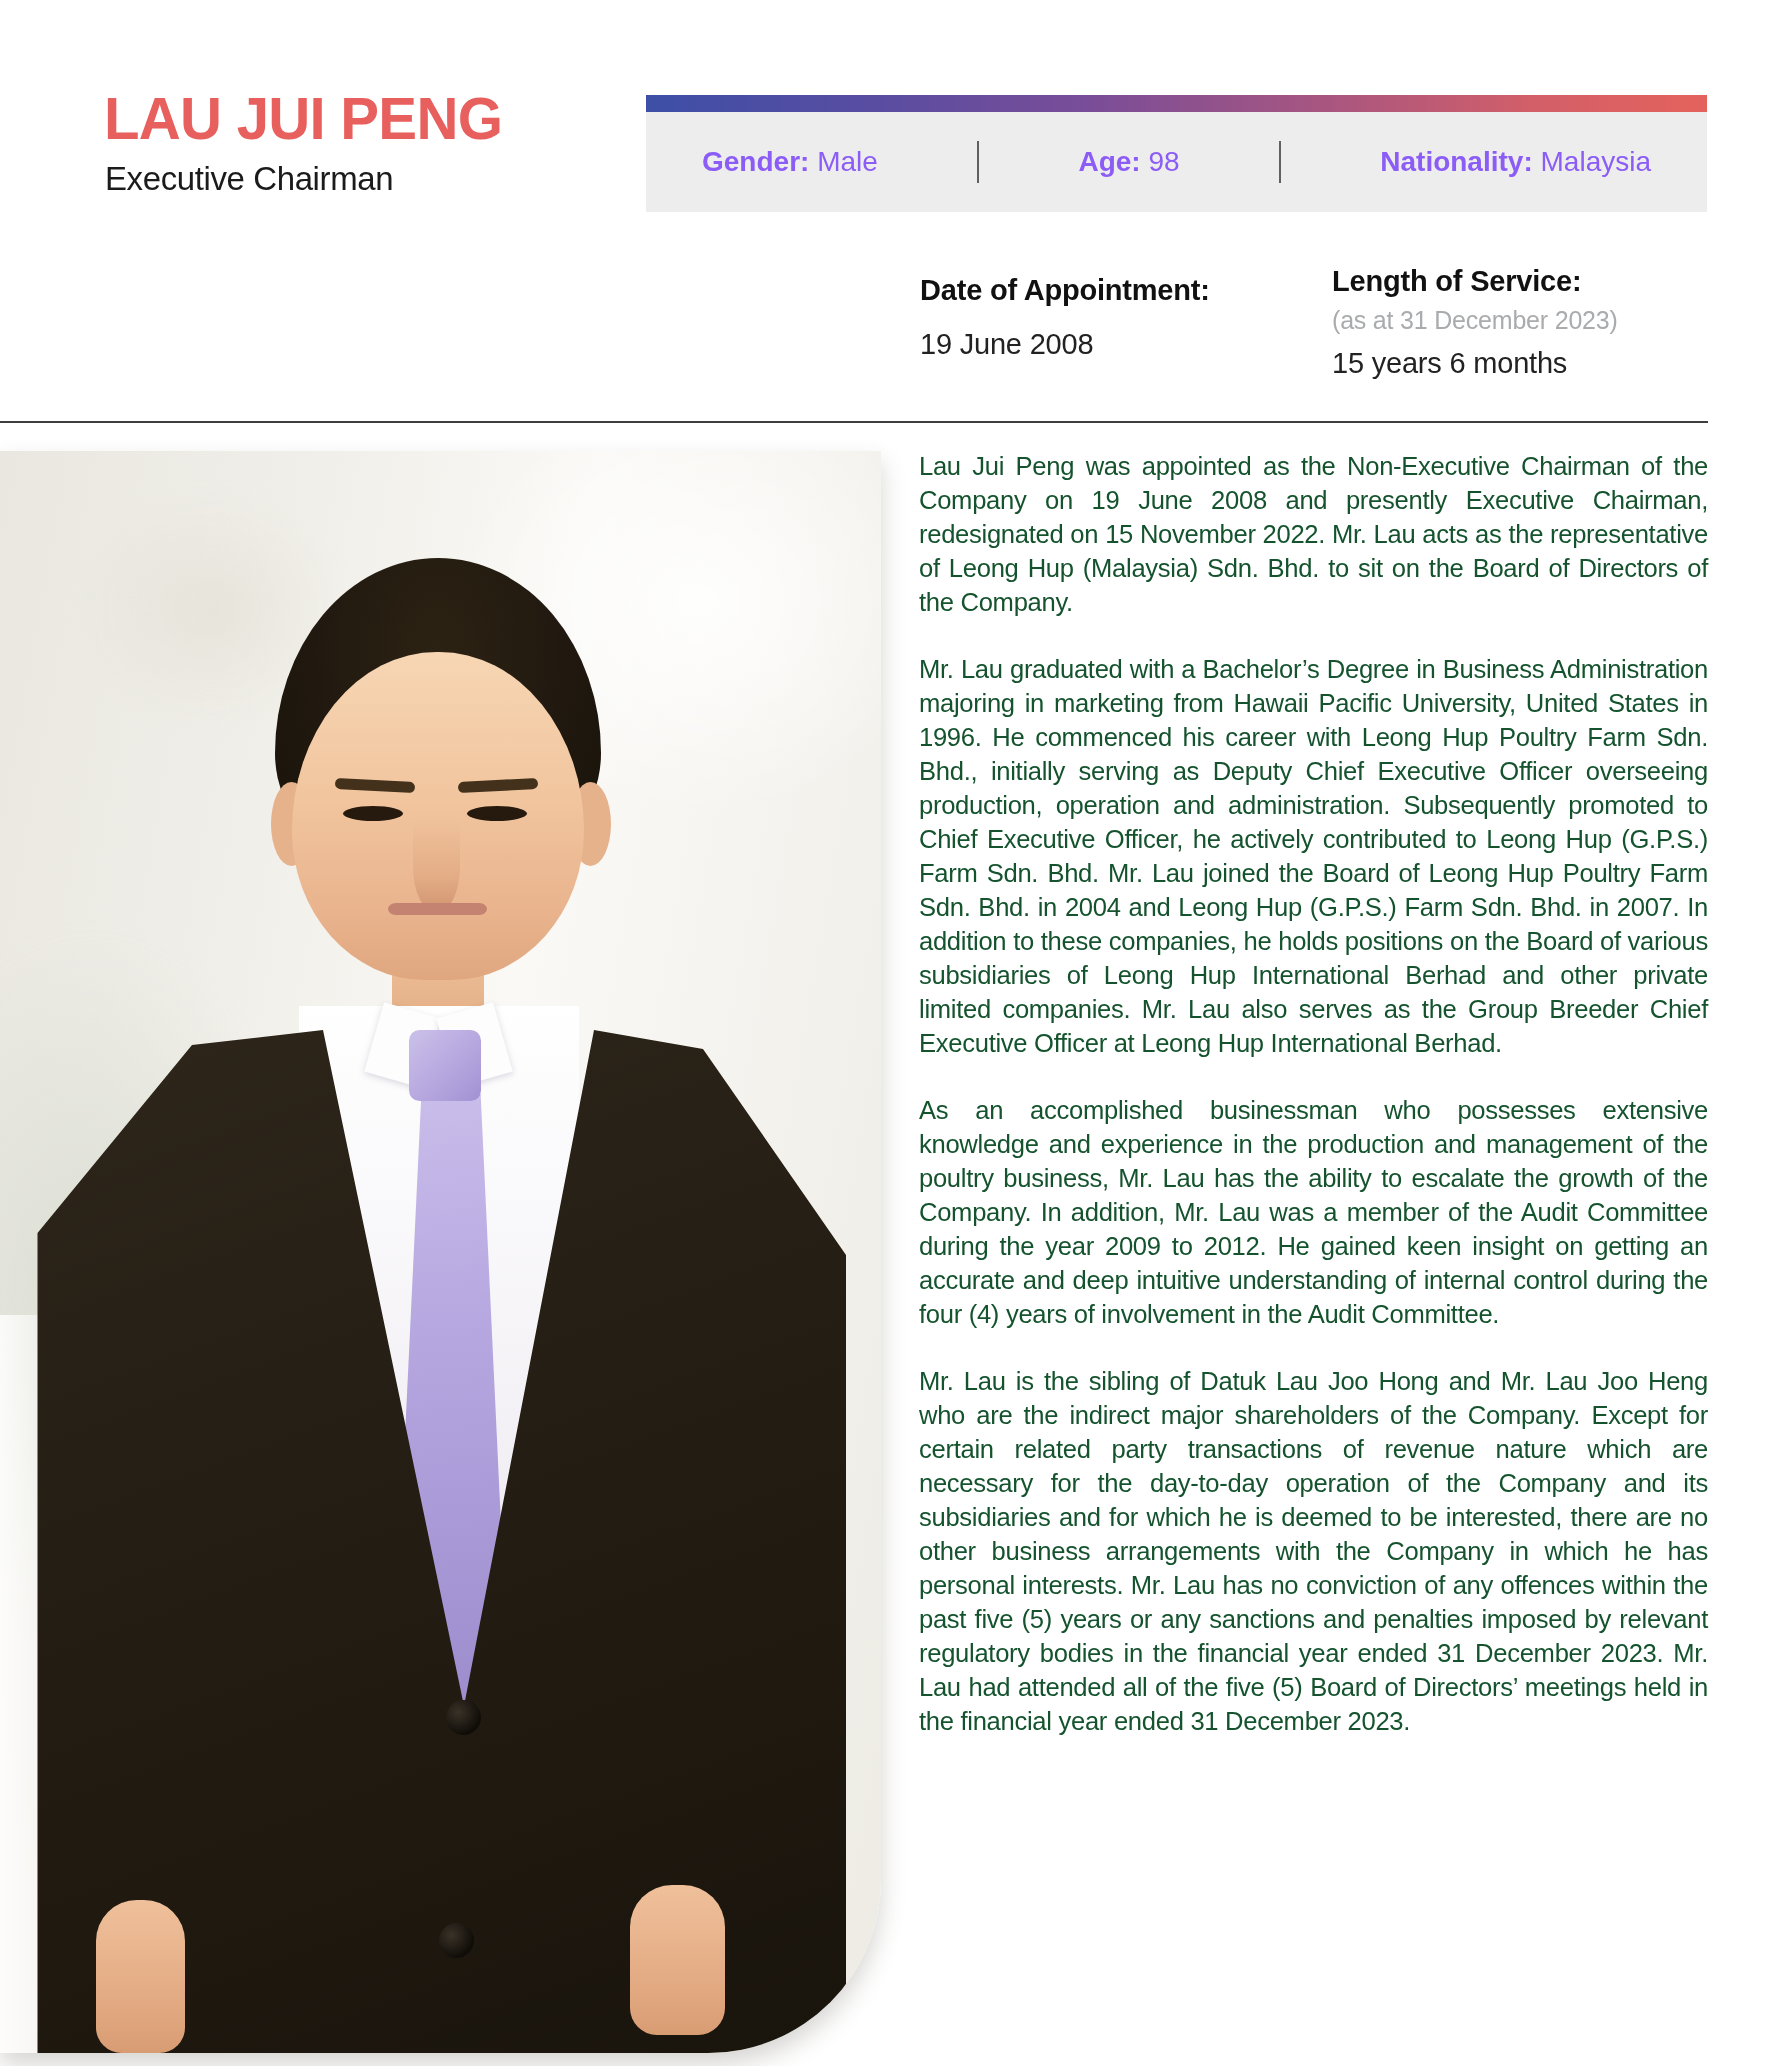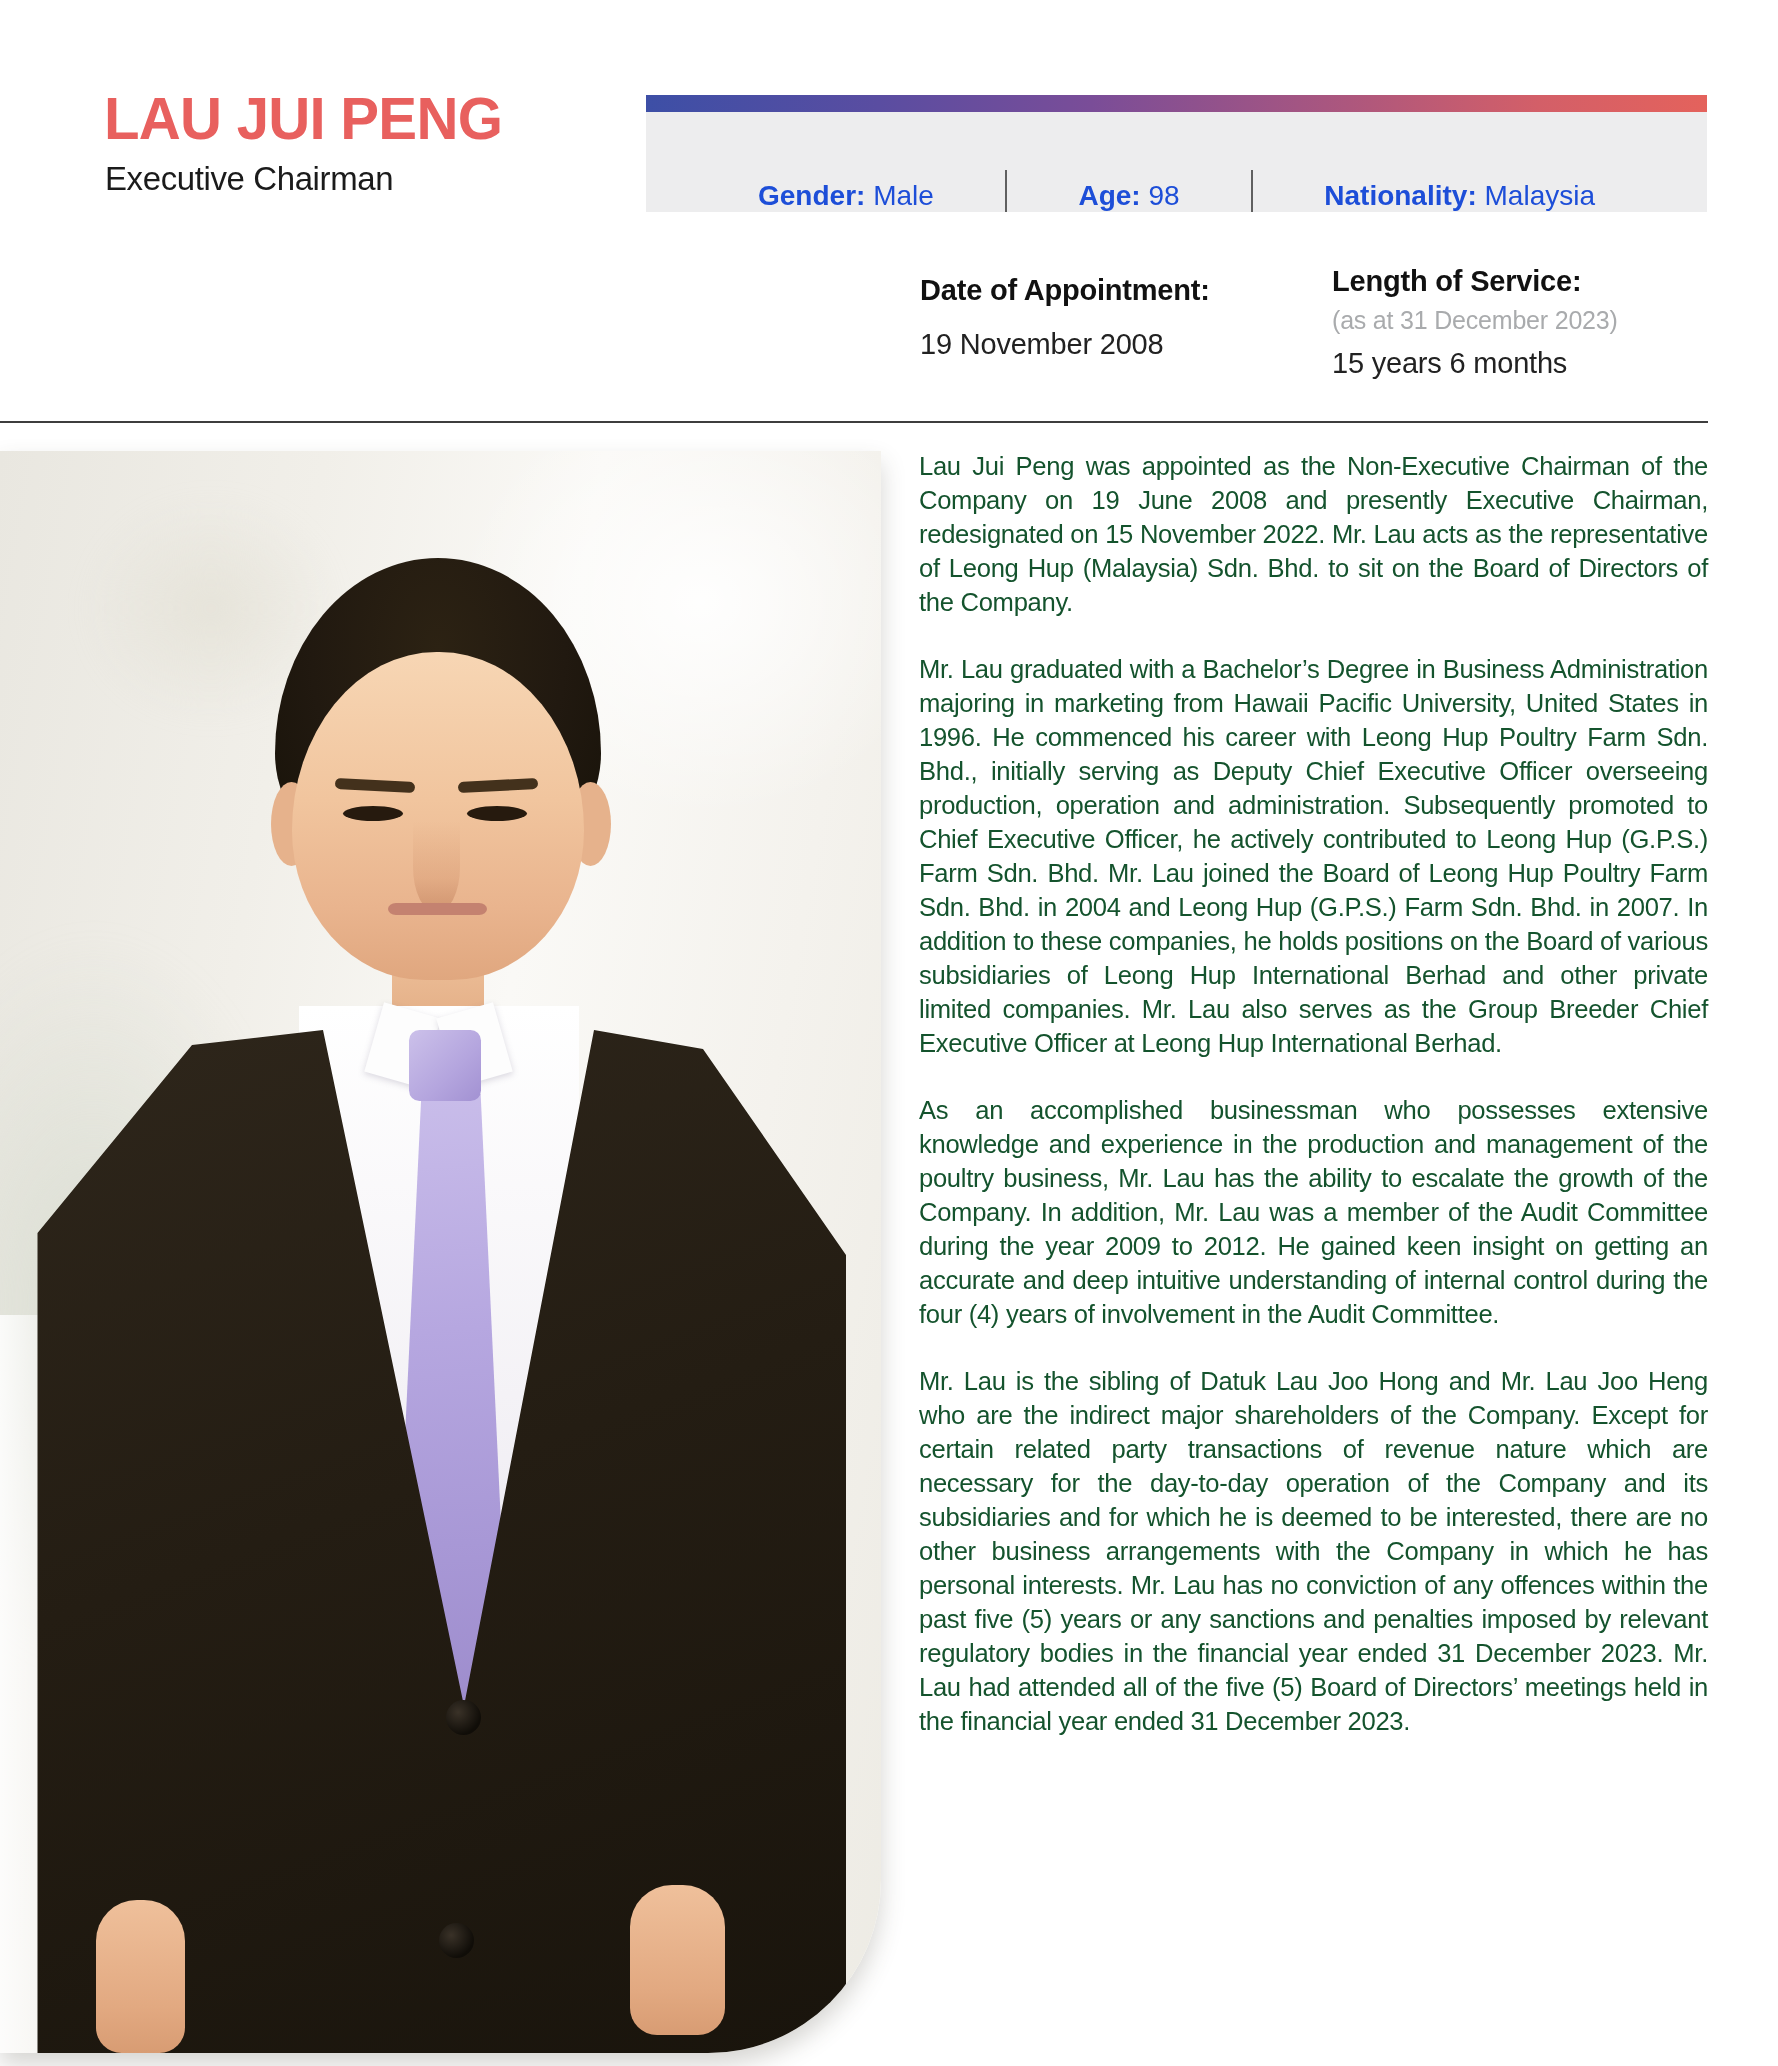--- a/index.html
+++ b/index.html
@@ -25,23 +25,23 @@
   }
 
   
   .info-box { position:absolute; left:646px; top:95px; width:1061px; }
   .info-gradient {
     height:17.3px;
     background:linear-gradient(90deg,#3d4fa6 0%,#5a4da1 22%,#7a4d98 42%,#a85680 64%,#d35f68 84%,#e4625c 100%);
   }
   .info-body {
     height:100px; background:#ededee;
-    display:flex; align-items:flex-end; justify-content:space-between;
-    padding:0 112px;
-    font-size:28px; color:#1d4ed8;
+    display:flex; align-items:center; justify-content:space-between;
+    padding:0 56px;
+    font-size:28px; color:#8b5cf6;
   }
   .info-item { white-space:nowrap; }
   .info-item b { font-weight:bold; }
   .info-sep { width:1.5px; height:42px; background:#606060; }
 
   
   .appt-label { font-size:29px; font-weight:bold; color:#111; letter-spacing:-0.2px; }
   .appt-value { font-size:29px; color:#222; letter-spacing:-0.2px; }
   .appt-note  { font-size:25px; color:#a9abad; letter-spacing:-0.2px; }
   .appt-date    { position:absolute; left:920px; top:274px; }
@@ -144,21 +144,21 @@
       <div class="info-item"><b>Gender:</b> <span>Male</span></div>
       <div class="info-sep"></div>
       <div class="info-item"><b>Age:</b> <span>98</span></div>
       <div class="info-sep"></div>
       <div class="info-item"><b>Nationality:</b> <span>Malaysia</span></div>
     </div>
   </div>
 
   <div class="appt-date">
     <div class="appt-label">Date of Appointment:</div>
-    <div class="appt-value">19 November 2008</div>
+    <div class="appt-value">19 June 2008</div>
   </div>
   <div class="appt-service">
     <div class="appt-label">Length of Service:</div>
     <div class="appt-note">(as at 31 December 2023)</div>
     <div class="appt-value">15 years 6 months</div>
   </div>
 
   <div class="divider"></div>
 
   <div class="photo">

